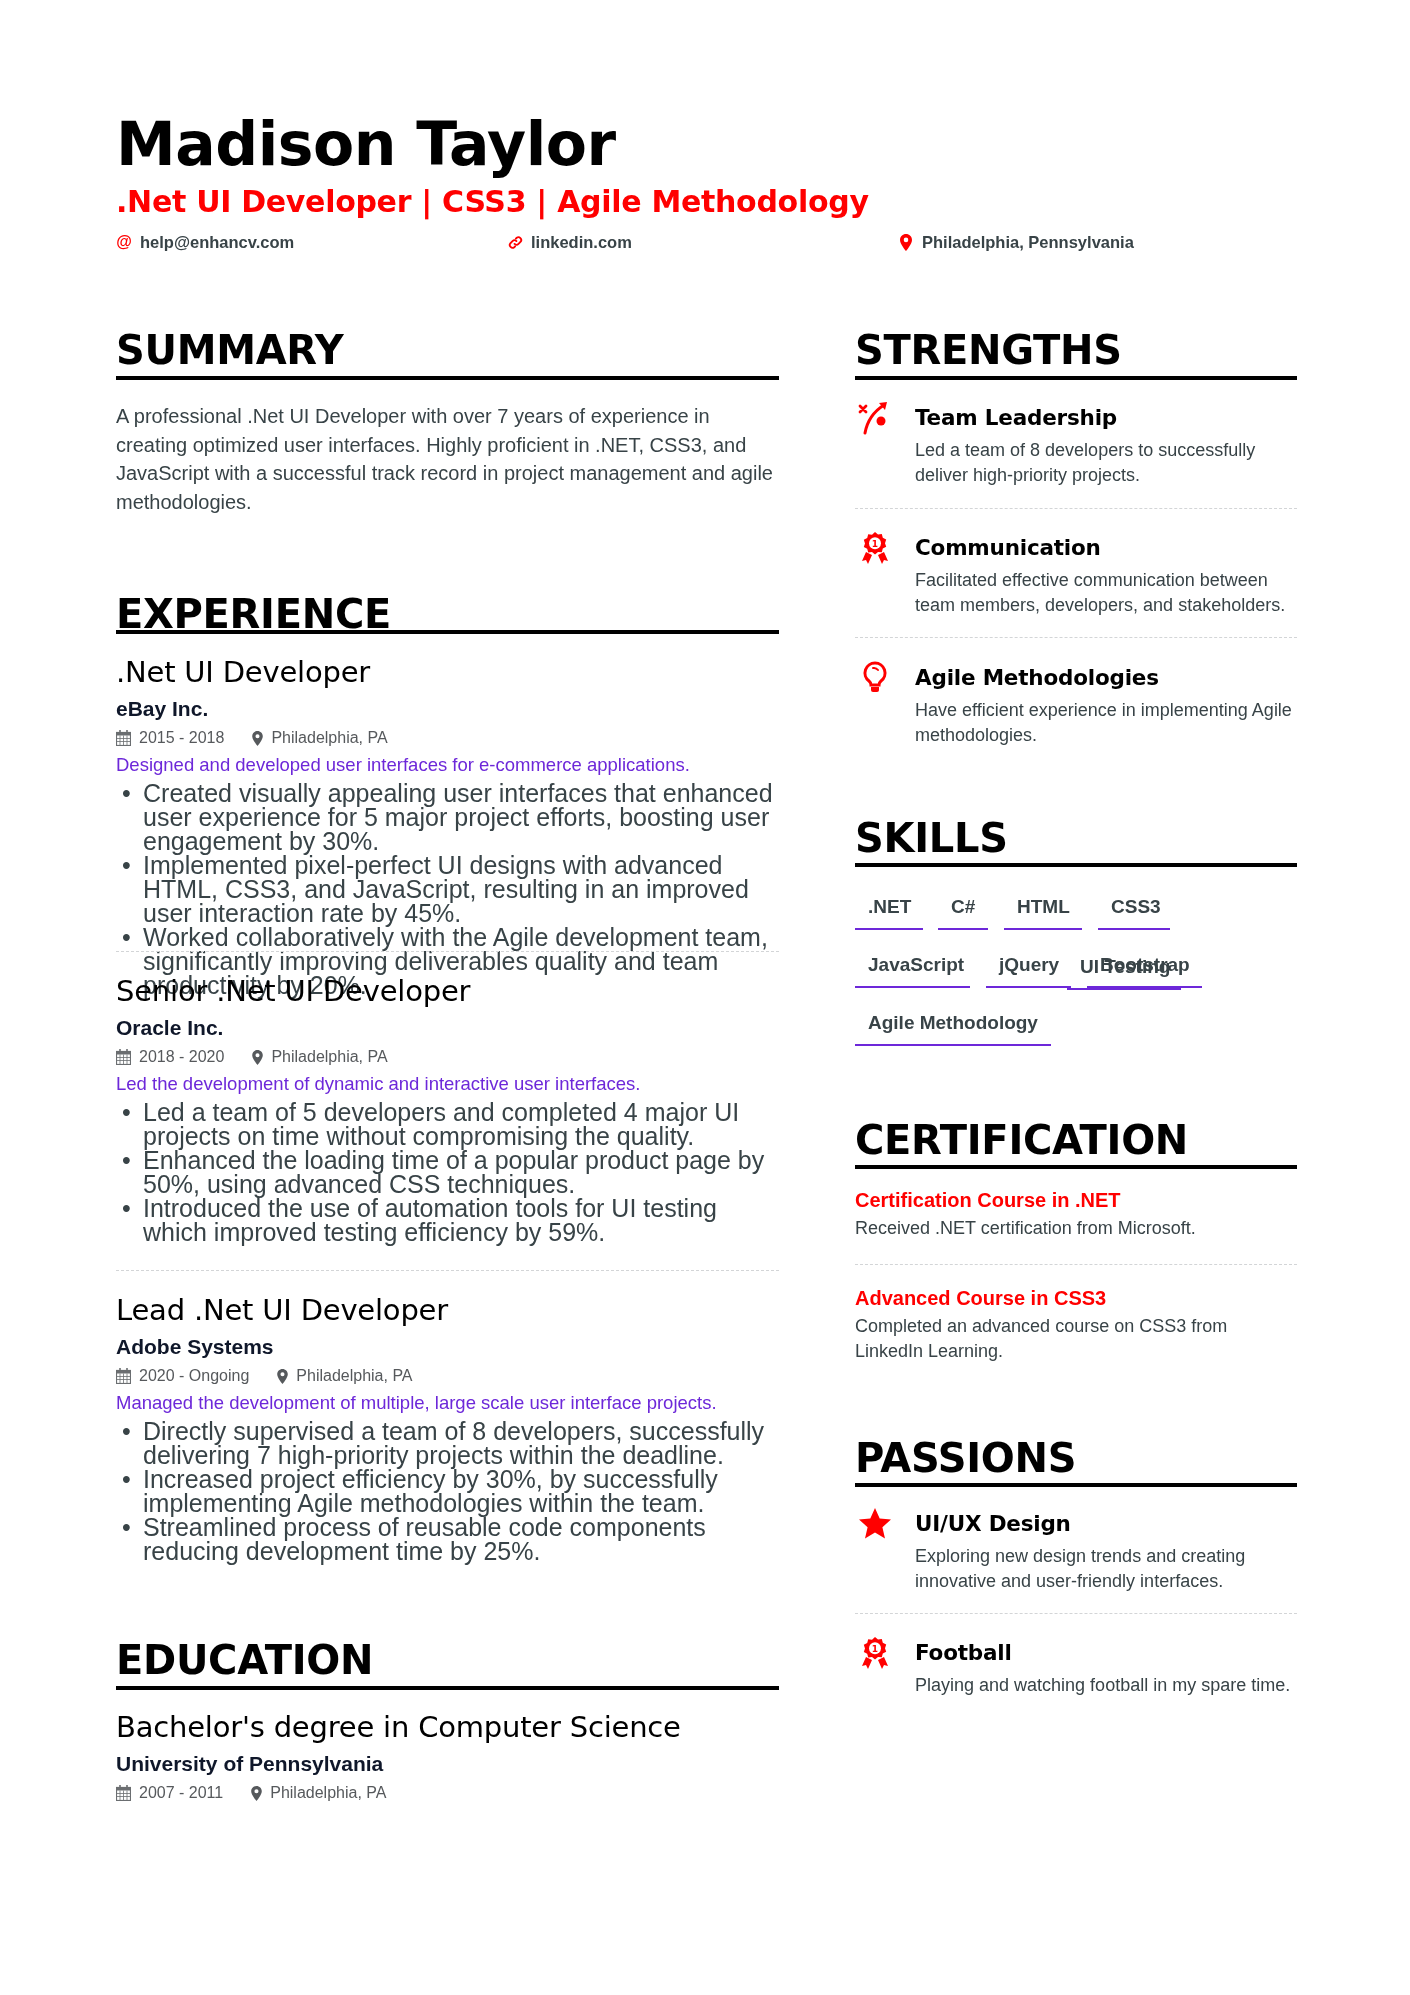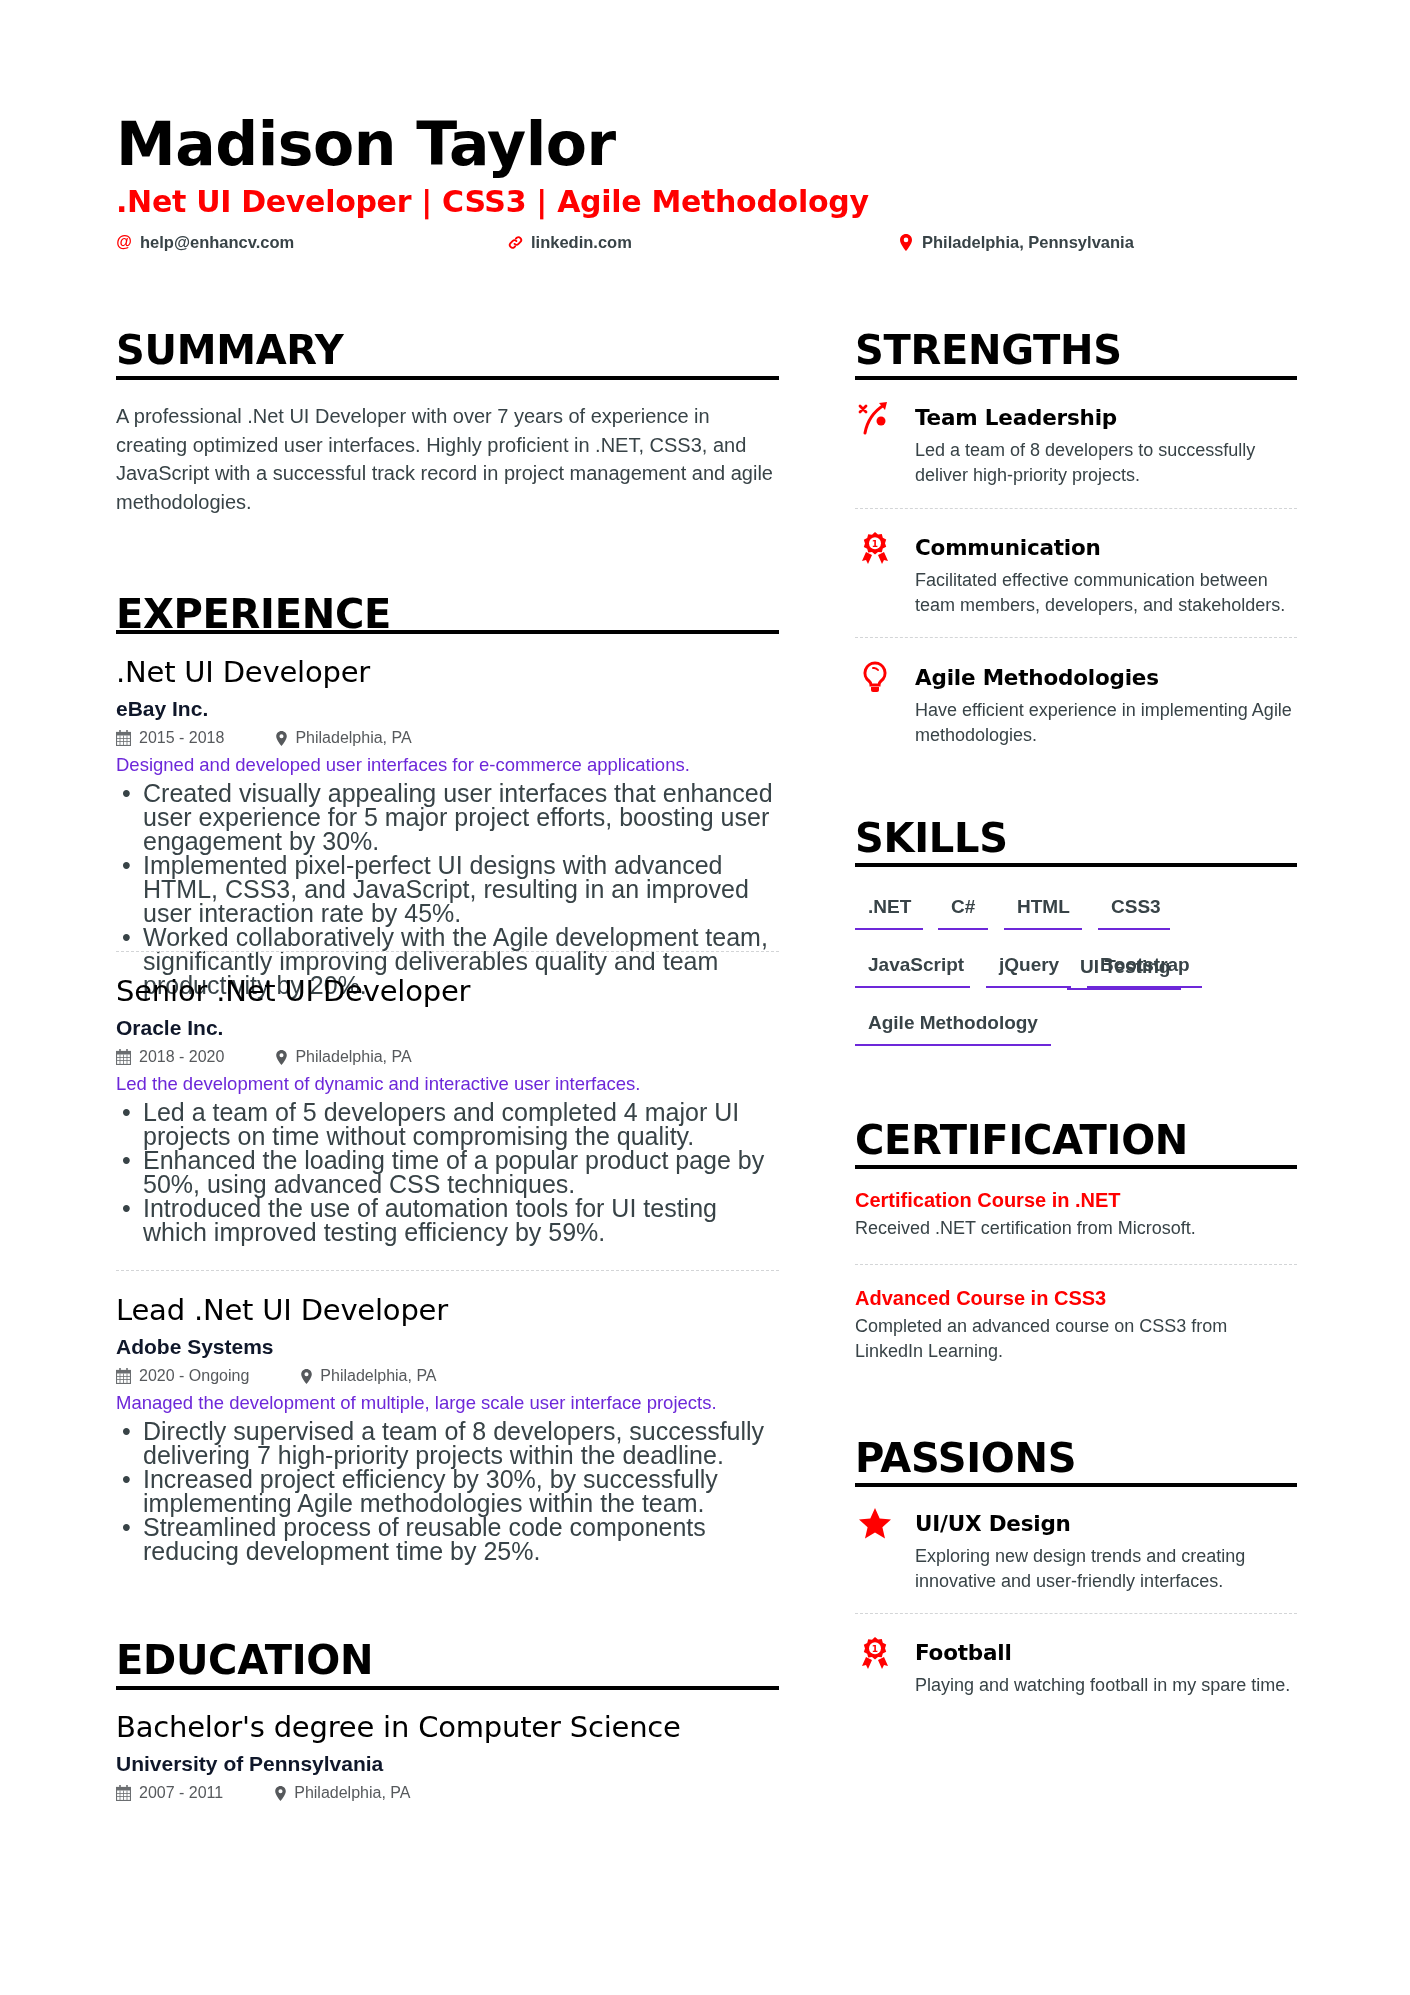--- a/index.html
+++ b/index.html
@@ -24,21 +24,21 @@
   .right .sec-h, .right .rule { left: 855px; }
   .right .rule { width: 442px; }
 
   
   .summary-text { position: absolute; left: 116px; top: 402px; width: 665px; font-family: "Liberation Sans", sans-serif; font-size: 20px; line-height: 28.7px; color: #384347; }
 
   
   .job { position: absolute; left: 116px; width: 663px; }
   .job-title { font-family: "DejaVu Sans", sans-serif; font-weight: 400; font-size: 29px; line-height: 38px; color: #000; letter-spacing: -0.2px; }
   .company { font-family: "Liberation Sans", sans-serif; font-weight: 700; font-size: 21px; line-height: 28px; color: #0f172a; margin-top: 4px; }
-  .meta { display: flex; align-items: flex-start; font-family: "Liberation Sans", sans-serif; font-size: 16px; line-height: 26px; color: #56595c; margin-top: 2px; gap: 24px; }
+  .meta { display: flex; align-items: flex-start; font-family: "Liberation Sans", sans-serif; font-size: 16px; line-height: 26px; color: #56595c; margin-top: 2px; }
   .meta .m-item { display: flex; align-items: center; gap: 8px; margin-right: 28px; }
   .meta svg { display: block; }
   .job-desc { font-family: "Liberation Sans", sans-serif; font-size: 18.5px; line-height: 24px; color: #6d28d9; margin-top: 2px; }
   .bullets { list-style: none; margin-top: 4px; }
   .bullets li { position: relative; padding-left: 27px; font-family: "Liberation Sans", sans-serif; font-size: 25px; line-height: 24px; color: #384347; }
   .bullets li::before { content: "•"; position: absolute; left: 6px; top: 0; color: #384347; }
   .dash-sep { position: absolute; height: 0; border-top: 1.5px dashed #d3d5d7; }
 
   
   .feat { position: absolute; left: 855px; width: 442px; }

